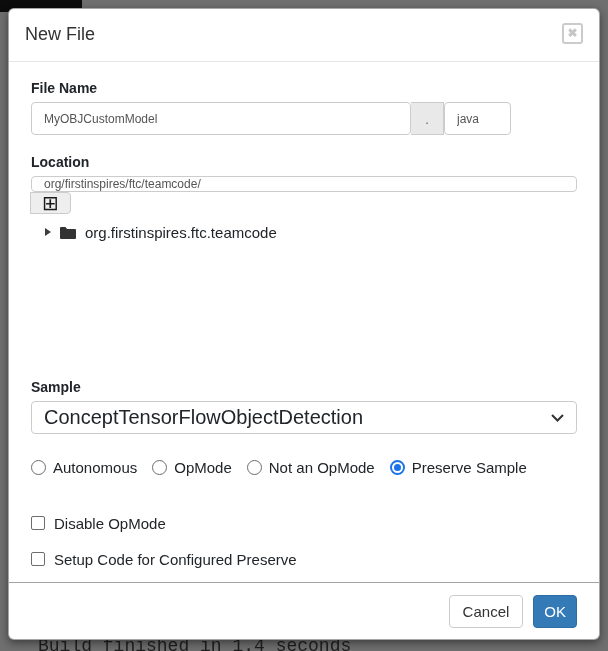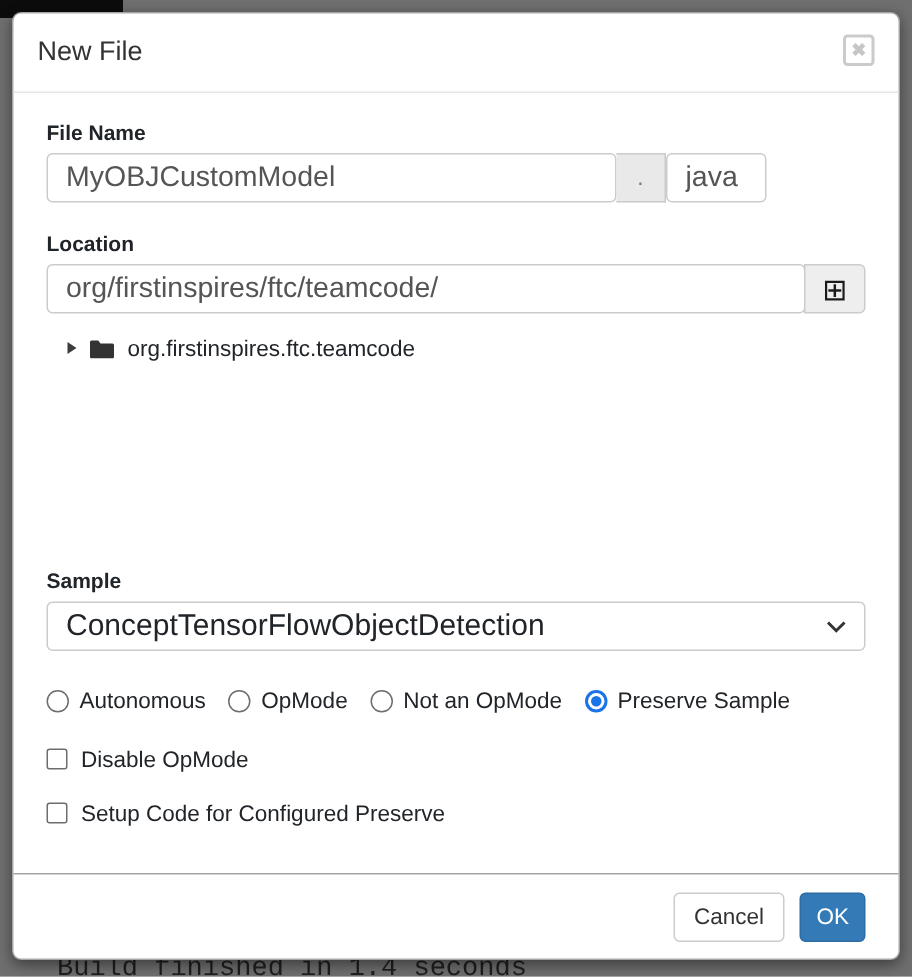--- a/index.html
+++ b/index.html
@@ -16,29 +16,29 @@
 
   .dialog-header { position:relative; height:53px; border-bottom:1px solid #e5e5e5; padding:15px 16px; }
   .dialog-title { font-size:18px; color:#333; }
   .close-btn { position:absolute; top:14px; right:16px; width:21px; height:21px; border:2px solid #cbcbcb;
                border-radius:3px; background:#fff; color:#c6c6c6; font-weight:bold; font-size:12px;
                line-height:17px; text-align:center; cursor:pointer; }
 
   .dialog-body { padding:18px 22px 0; }
   .field-label { font-size:14px; font-weight:bold; color:#212529; margin-bottom:6px; line-height:16px; }
   .input-group { display:flex; height:33px; }
-  input.text-input { height:33px; border:1px solid #ccc; border-radius:4px; font-size:19px; color:#555;
+  input.text-input { height:33px; border:1px solid #ccc; border-radius:4px; font-size:12px; color:#555;
                      padding:0 12px; font-family:inherit; outline:none; background:#fff; }
   .fn-input { width:380px; border-radius:4px 0 0 4px; background:var(--filename-bg,#e8f0fe);
               border-color:#a5b8d4; color:#333; }
   .addon-dot { width:33px; background:#e9e9e9; border:1px solid #ccc; border-left:none; display:flex;
                align-items:center; justify-content:center; color:#777; font-size:15px; }
   .ext-input { width:67px; border-radius:0 4px 4px 0; color:#4a4a4a; }
 
-  .loc-group { margin-top:0; }
+  .loc-group { margin-top:0;flex-direction:column; }
   .loc-input { flex:1; border-radius:4px 0 0 4px; }
   .add-btn { width:41px; background:#eee; border:1px solid #ccc; margin-left:-1px;
              border-radius:0 4px 4px 0; display:flex; align-items:center; justify-content:center;
              cursor:pointer; }
   .add-icon { font-size:20px; color:#1a1a1a; line-height:1; font-family:"DejaVu Sans", sans-serif; }
 
   .label-gap { margin-top:19px; }
   .tree-area { margin-top:14px; height:138px; }
   .tree-item { display:flex; align-items:center; gap:9px; padding-left:14px; font-size:15px;
                color:#212529; cursor:pointer; width:max-content; height:18px; }
@@ -53,21 +53,21 @@
   .radio-row { display:flex; align-items:flex-end; gap:15px; margin-top:25px; }
   .opt { display:flex; align-items:center; gap:7px; font-size:15px; color:#212529; cursor:pointer; }
   .radio { width:15px; height:15px; border:1px solid #6d6d6d; border-radius:50%; background:#fff;
            position:relative; flex:none; }
   .opt.is-checked .radio { border:2px solid var(--radio-checked,#1a73e8); }
   .opt.is-checked .radio::after { content:""; position:absolute; inset:2px; border-radius:50%;
                                   background:var(--radio-checked,#1a73e8); }
 
   .check-row { display:flex; align-items:center; gap:9px; font-size:15px; color:#212529;
                width:max-content; cursor:pointer; height:18px; }
-  .check-row.first { margin-top:21px; }
+  .check-row.first { margin-top:38px; }
   .check-row.second { margin-top:18px; }
   .checkbox { width:14px; height:14px; border:1px solid #6d6d6d; border-radius:2px; background:#fff;
               flex:none; }
 
   .dialog-footer { position:absolute; left:0; right:0; bottom:0; height:57px; border-top:1px solid #a3a3a3;
                    padding:12px 22px; display:flex; justify-content:flex-end; gap:10px;
                    align-items:flex-start; }
   .btn { height:33px; border-radius:4px; font-size:15px; font-family:inherit; cursor:pointer; }
   .btn-cancel { background:#fff; border:1px solid #ccc; color:#333; padding:0 13px; }
   .btn-ok { background:var(--primary,#337ab7); border:1px solid #2e6da4; color:#fff; padding:0 10px; }

